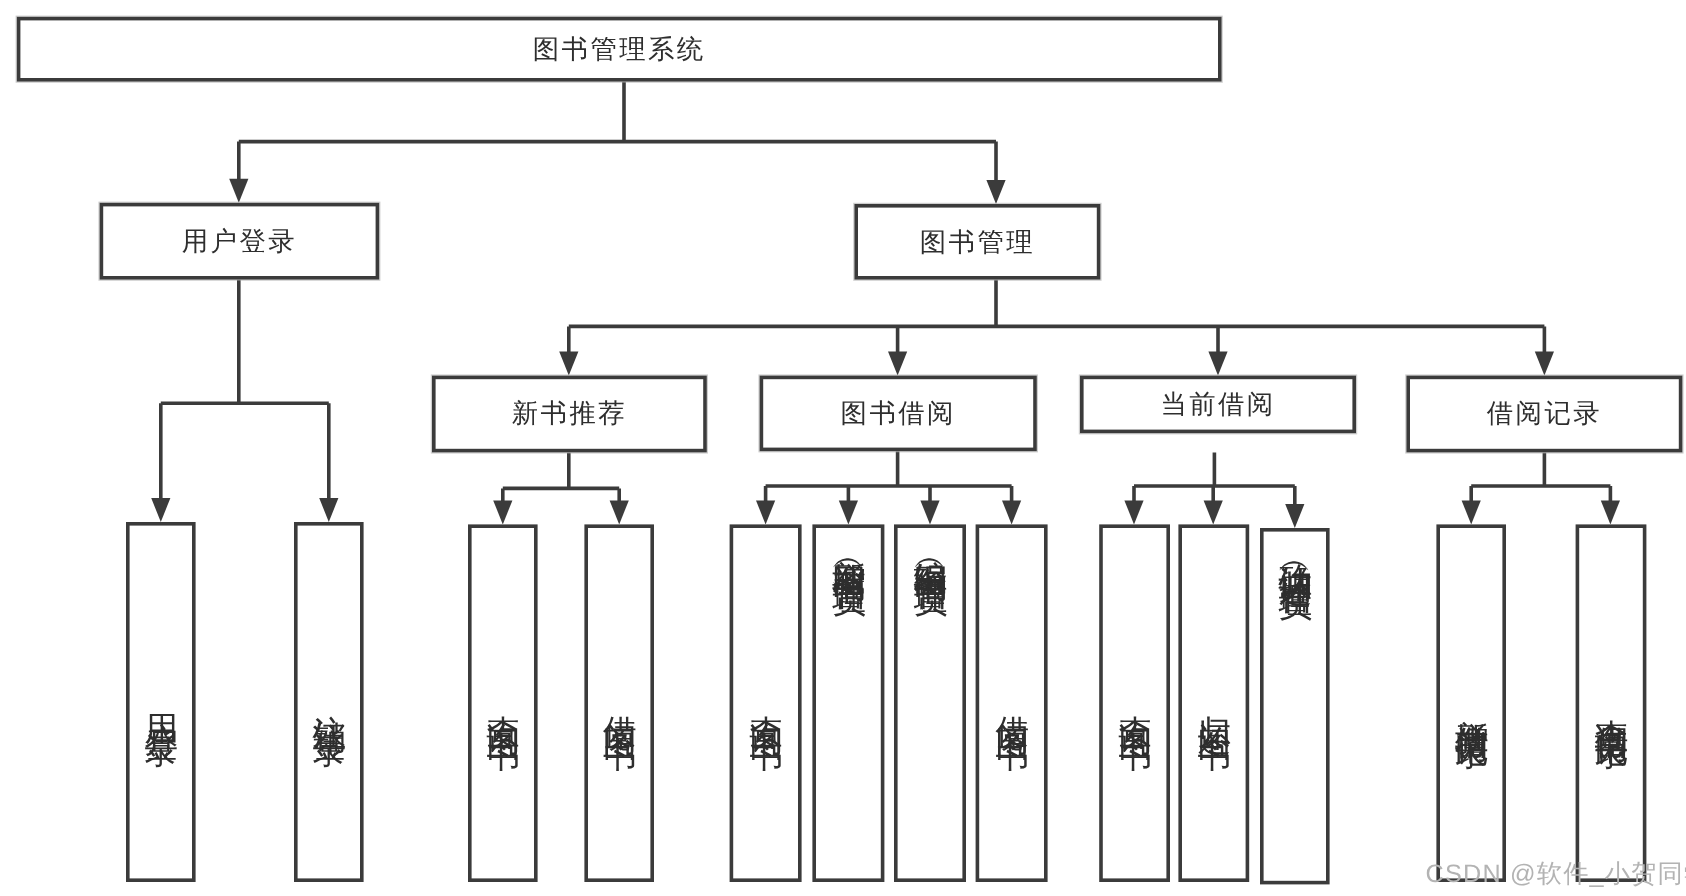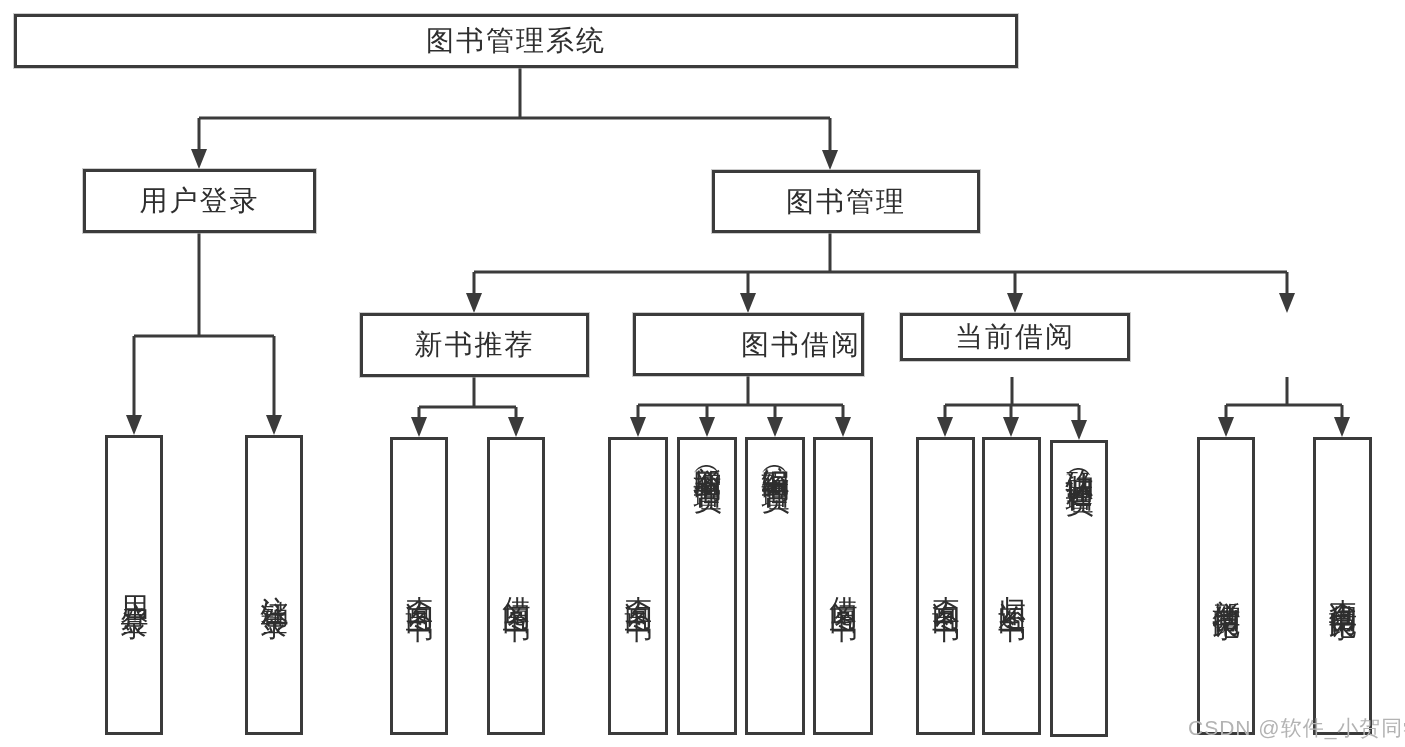--- a/index.html
+++ b/index.html
@@ -5,41 +5,41 @@
   html,body{margin:0;padding:0;background:#ffffff;}
   .canvas{
     position:relative;width:1405px;height:747px;background:#ffffff;overflow:hidden;
     font-family:"Liberation Sans","DejaVu Sans",sans-serif;color:#2e2e2e;
   }
   .wires{position:absolute;left:0;top:0;width:1405px;height:747px;}
   .hbox{
     position:absolute;box-sizing:border-box;border:3px solid #3b3b3b;background:#ffffff;
     box-shadow:0 0 0 1px rgba(165,165,165,.55);
     display:flex;align-items:center;justify-content:center;
-    font-size:28px;letter-spacing:2px;white-space:nowrap;
+    font-size:22px;letter-spacing:2px;white-space:nowrap;
   }
   .vbox{
     position:absolute;box-sizing:border-box;border:3px solid #3b3b3b;background:#ffffff;
     display:flex;justify-content:center;font-size:28px;
   }
   .vbox span{
     writing-mode:vertical-rl;text-orientation:mixed;line-height:1;
   }
   .v-short{align-items:center;}
   .v-short span{letter-spacing:6px;}
   .v-mid{align-items:center;}
   .v-mid span{letter-spacing:3px;}
   .v-long{align-items:flex-start;}
   .v-long span{letter-spacing:3px;padding-top:4px;}
   
   .b-root{left:14px;top:14px;width:1004px;height:54px;}
   .b-user-login{left:83px;top:169px;width:233px;height:64px;}
-  .b-book-mgmt{left:712px;top:170px;width:268px;height:63px;}
+  .b-book-mgmt{left:712px;top:170px;width:205px;height:63px;}
   .b-new-book{left:360px;top:313px;width:229px;height:64px;text-align:center;}
-  .b-book-borrow{left:633px;top:313px;width:231px;height:63px;justify-content:flex-end;}
+  .b-book-borrow{left:633px;top:313px;width:231px;height:63px;}
   .b-current-borrow{left:900px;top:313px;width:230px;height:48px;}
   .b-borrow-record{left:1172px;top:313px;width:230px;height:64px;}
   
   .b-v1{left:105px;top:435px;width:58px;height:300px;}
   .b-v2{left:245px;top:435px;width:58px;height:300px;}
   .b-v3{left:390px;top:437px;width:58px;height:298px;}
   .b-v4{left:487px;top:437px;width:58px;height:298px;}
   .b-v5{left:608px;top:437px;width:60px;height:298px;}
   .b-v6{left:677px;top:437px;width:60px;height:298px;}
   .b-v7{left:745px;top:437px;width:60px;height:298px;}
@@ -112,20 +112,23 @@
 
   <div class="hbox b-new-book">
     <span>新书推荐</span>
   </div>
   <div class="hbox b-book-borrow">
     <span>图书借阅</span>
   </div>
   <div class="hbox b-current-borrow">
     <span>当前借阅</span>
   </div>
+  <div class="hbox b-borrow-record">
+    <span>借阅记录</span>
+  </div>
 
   <div class="vbox v-short b-v1">
     <span>用户登录</span>
   </div>
   <div class="vbox v-short b-v2">
     <span>注销登录</span>
   </div>
 
   <div class="vbox v-short b-v3">
     <span>查询图书</span>

